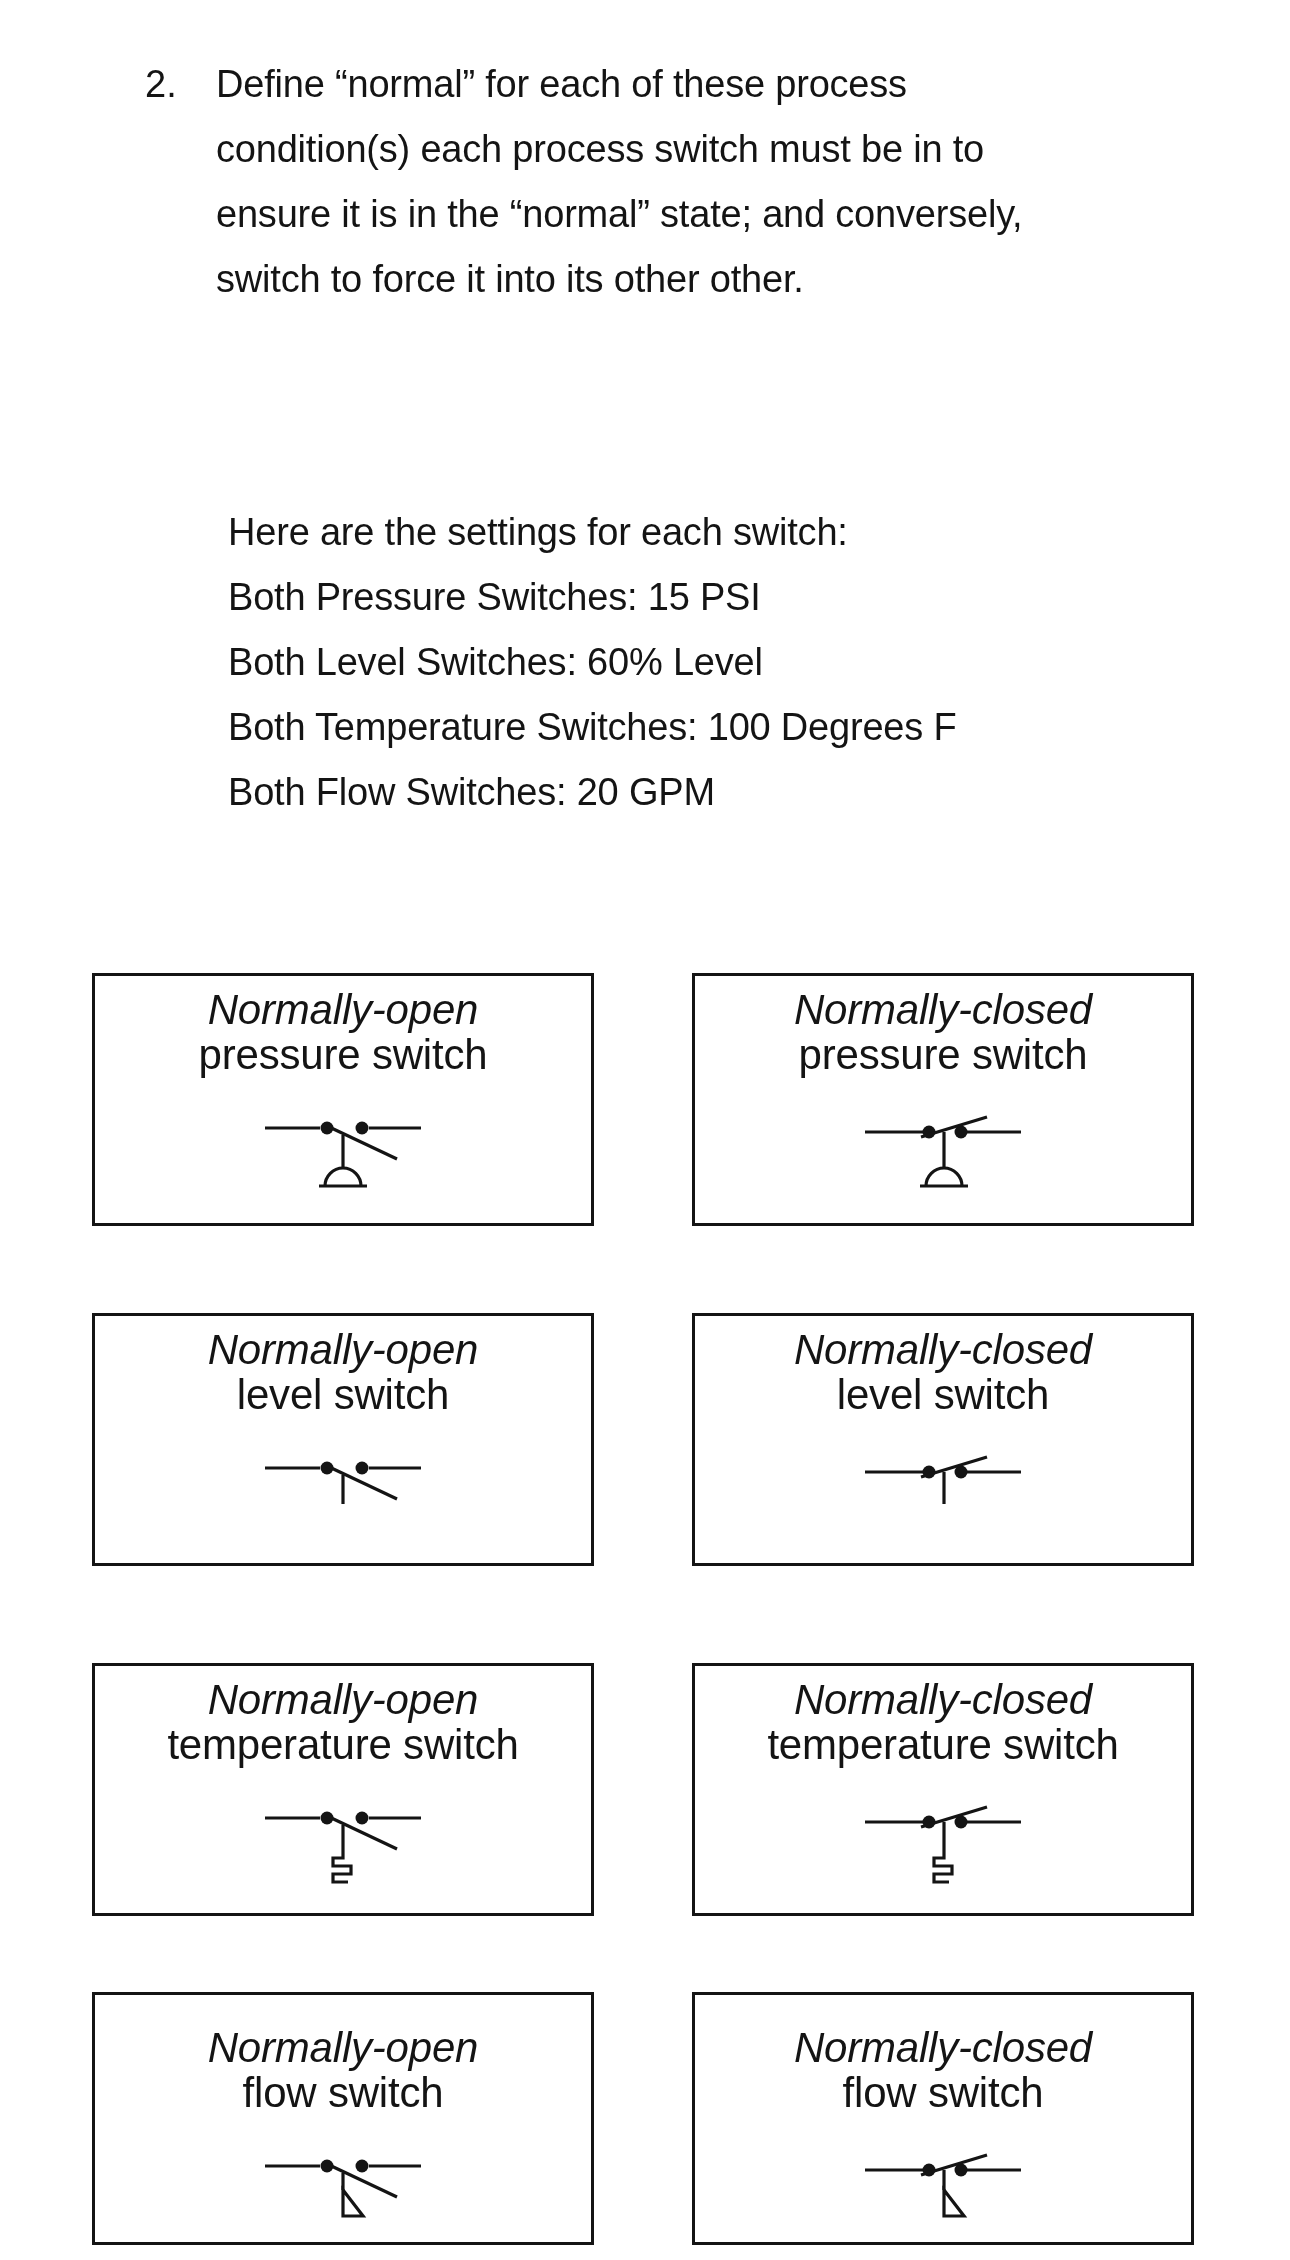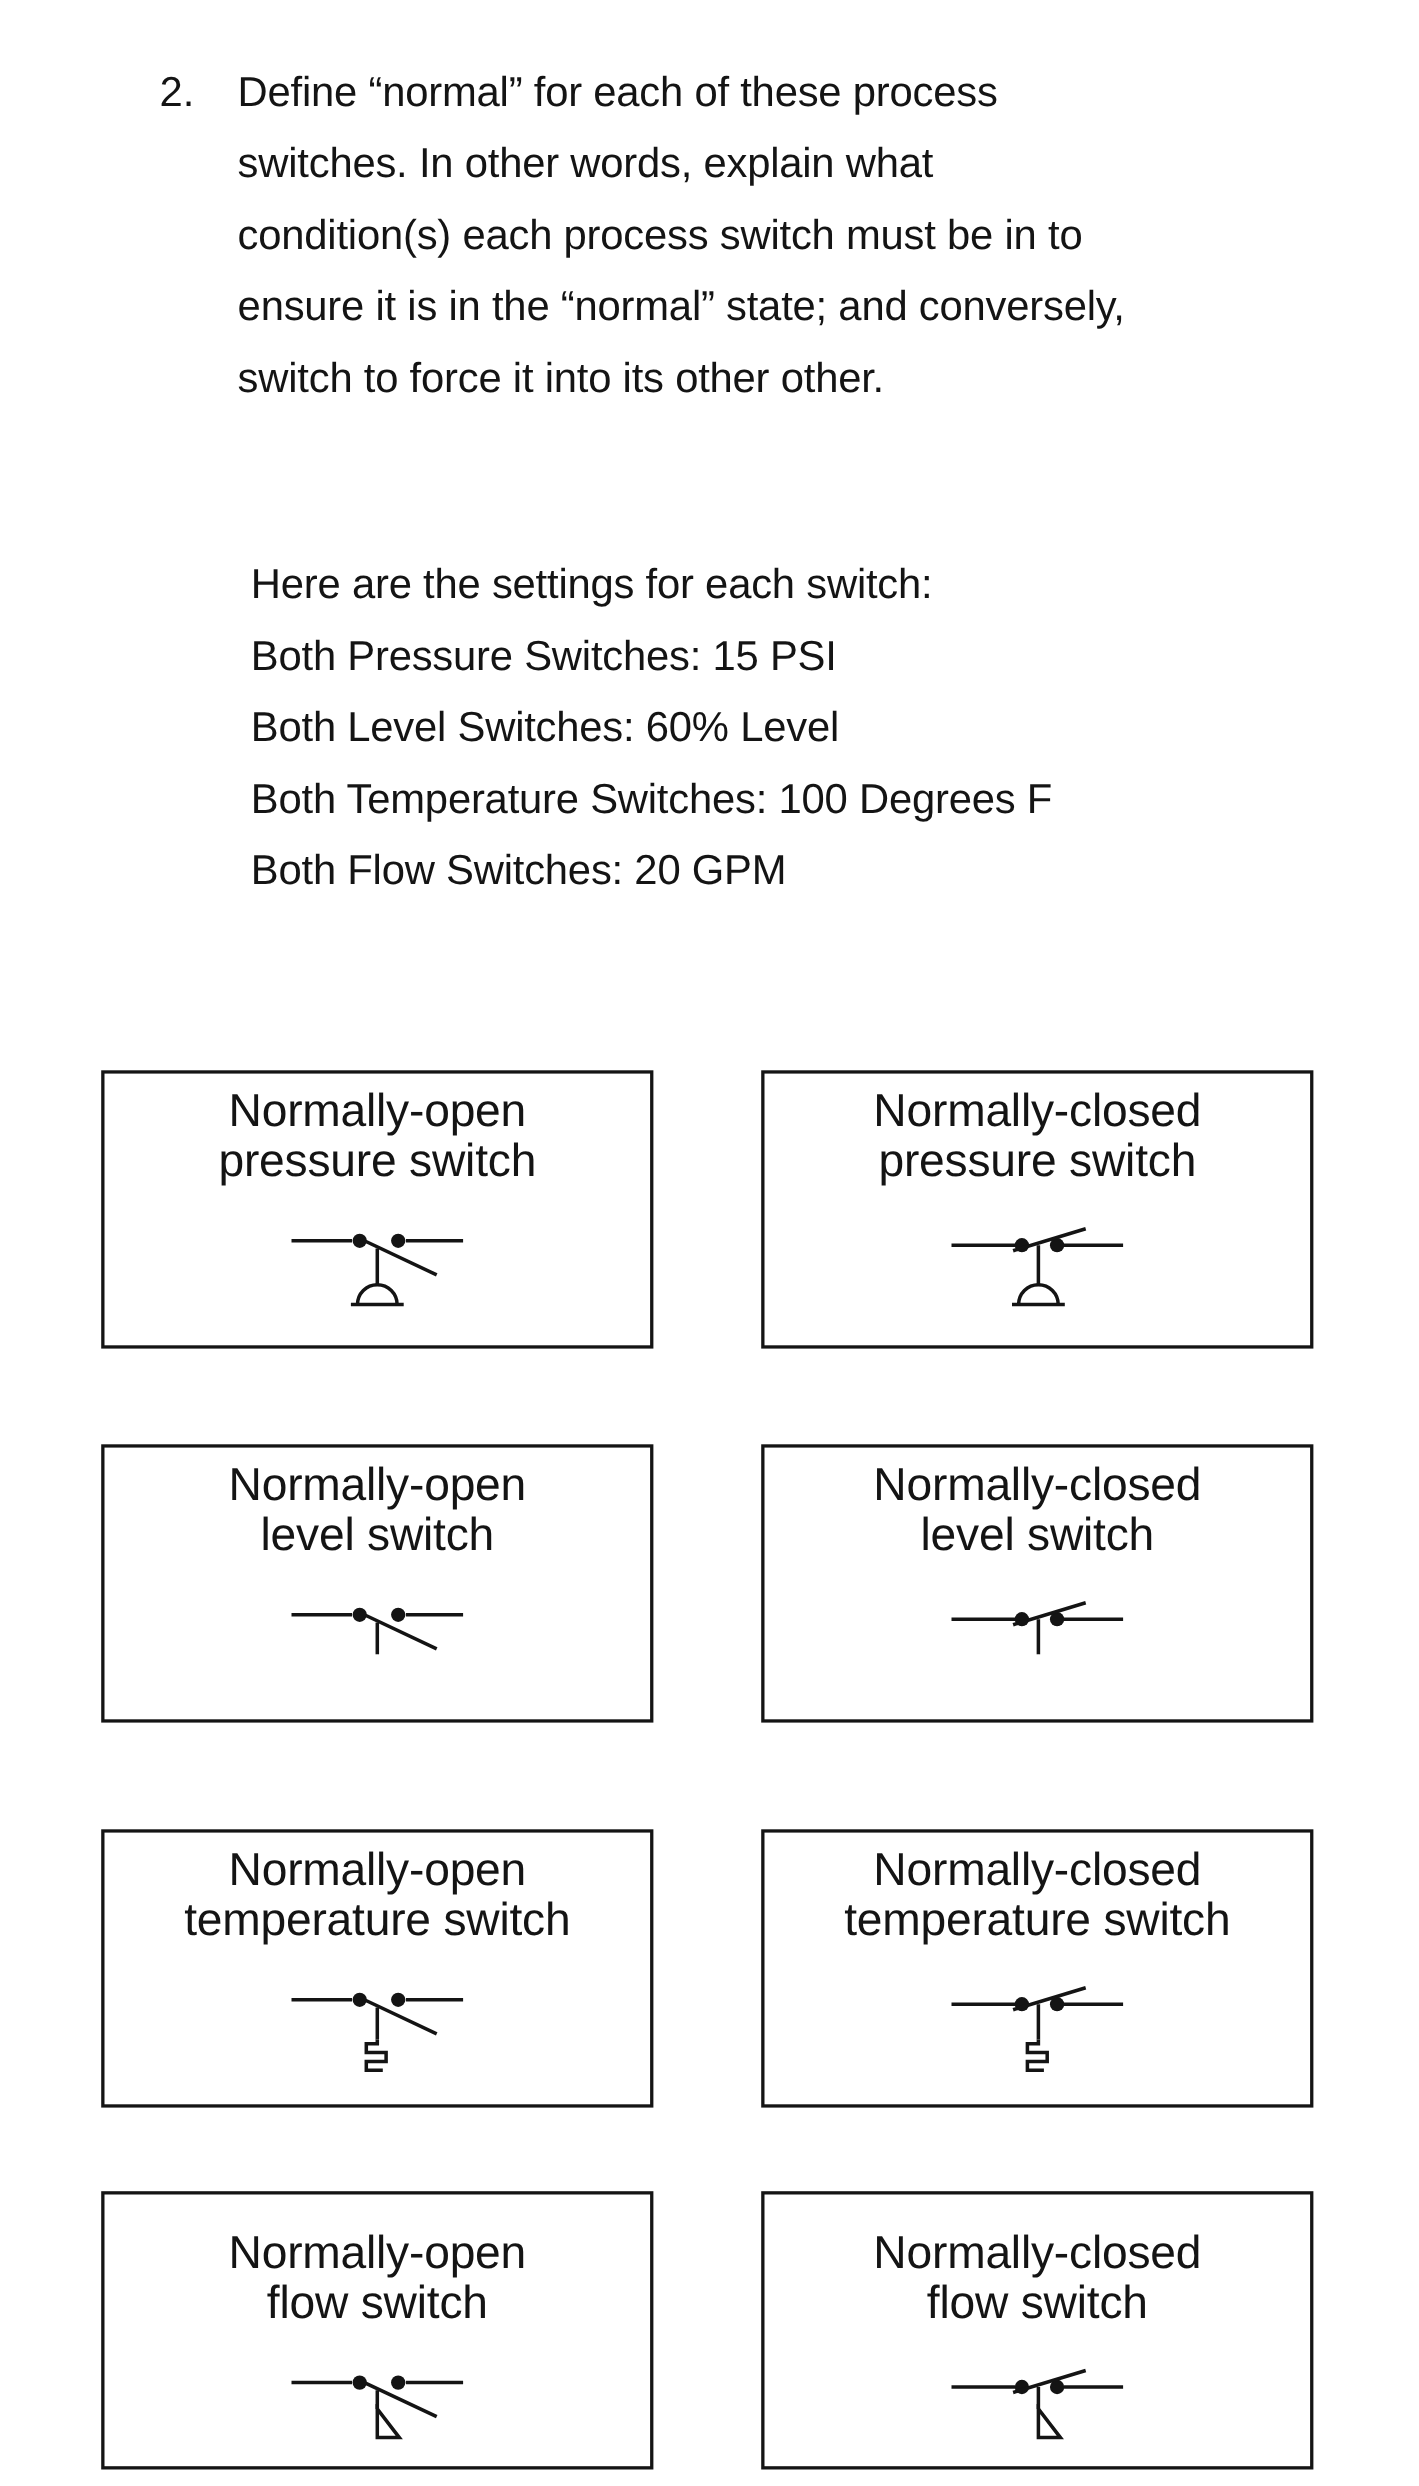--- a/index.html
+++ b/index.html
@@ -53,21 +53,21 @@
   .row-3{top:1663px;}
   .row-4{top:1992px;}
   .slabel{
     padding-top:11px;
     text-align:center;
     font-size:42px;
     line-height:45px;
     letter-spacing:-0.2px;
   }
   .row-4 .slabel{padding-top:30px;}
-  .slabel .l1{}
+  .slabel .l1{font-style:italic;}
   .ssym{
     position:absolute;
     left:50%; margin-left:-80px;
     top:130px;
     display:block;
   }
   .row-4 .ssym{top:149px;}
   
   svg line, svg path{
     stroke:var(--ink);
@@ -156,21 +156,20 @@
       </g>
   </defs>
 </svg>
 
 <div class="page">
 
   <div class="qnum">2.</div>
 
   <div class="qtext">
     <div class="tline">Define “normal” for each of these process</div>
-    <div class="tline">switches. In other words, explain what</div>
     <div class="tline">condition(s) each process switch must be in to</div>
     <div class="tline">ensure it is in the “normal” state; and conversely,</div>
     <div class="tline">switch to force it into its other other.</div>
   </div>
 
   <div class="settings">
     <div class="tline">Here are the settings for each switch:</div>
     <div class="tline">Both Pressure Switches: 15 PSI</div>
     <div class="tline">Both Level Switches: 60% Level</div>
     <div class="tline">Both Temperature Switches: 100 Degrees F</div>

